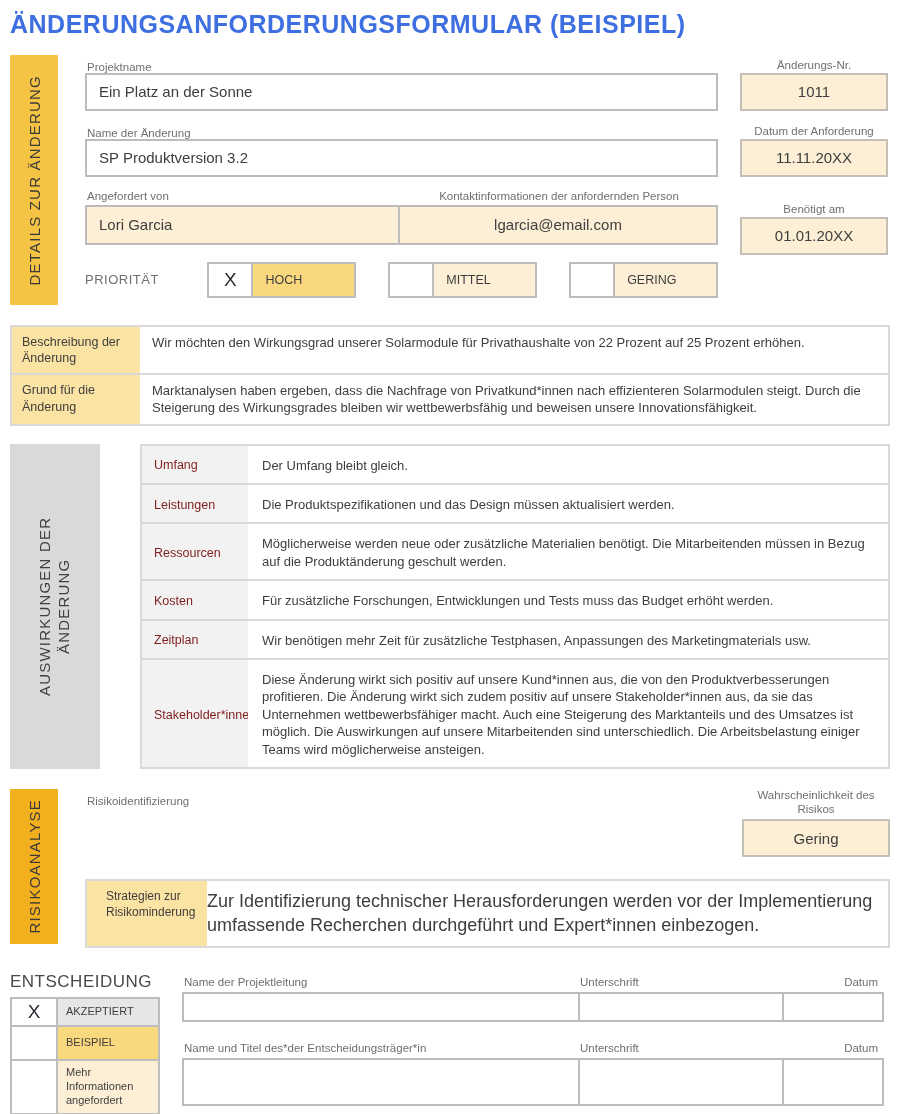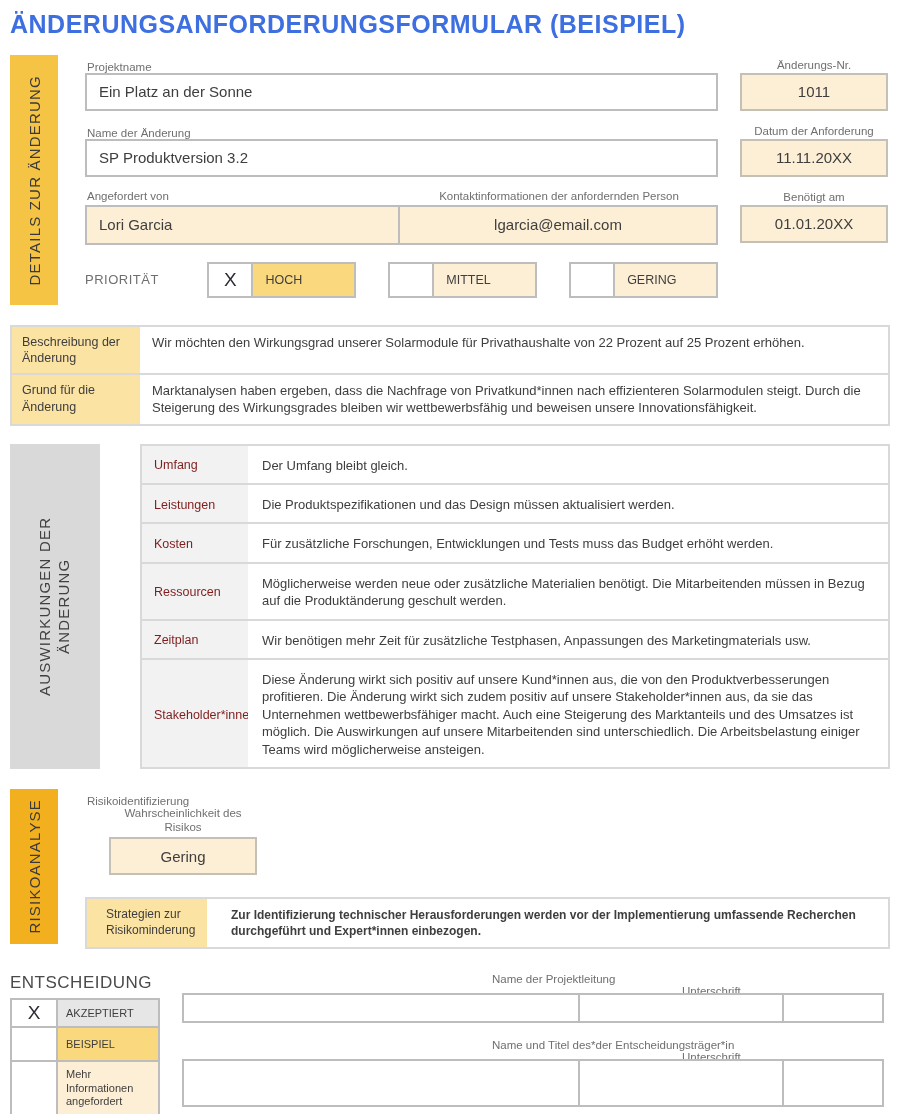--- a/index.html
+++ b/index.html
@@ -100,48 +100,48 @@
   }
   .impact-text { flex:1; padding:11px 14px 9px 14px; font-size:13px; line-height:1.34; background:#fff; display:flex; align-items:center; }
 
   
   .sec-risk { display:flex; margin-top:20px; }
   .risk-sidebar {
     width:48px; flex:0 0 48px; height:155px; background:#f3b01e;
     display:flex; align-items:center; justify-content:center;
   }
   .risk-content { margin-left:27px; width:805px; }
-  .risk-top { display:flex;flex-direction:column; }
+  .risk-top { display:flex; }
   .risk-main { width:633px; }
   .risk-right { width:148px; margin-left:24px; }
   .strat-table { display:flex; border:2px solid #d9d9d9; margin-top:22px; }
   .strat-label {
     width:120px; flex:0 0 120px; background:#fbe3a4;
     padding:8px 8px 8px 19px; font-size:12px; line-height:1.3; color:#3f3e3e;
   }
-  .strat-text { flex:1; padding:8px 24px; font-size:12px; line-height:1.35; background:#fff;font-weight:bold; }
+  .strat-text { flex:1; padding:8px 0; font-size:18px; line-height:1.35; background:#fff; }
 
   
   .sec-decision { display:flex; margin-top:24px; }
   .dec-left { width:150px; flex:0 0 150px; }
   .dec-heading { font-size:17px; color:#4a4a4a; letter-spacing:.5px; margin-bottom:5px; }
   .dec-table { border:2px solid #bdbdbd; }
   .dec-row { display:flex; border-bottom:2px solid #bdbdbd; }
   .dec-row:last-child { border-bottom:none; }
   .dec-chk {
     width:46px; flex:0 0 46px; background:#fff; border-right:2px solid #bdbdbd;
     display:flex; align-items:center; justify-content:center;
     font-size:19px; color:#2c2c34;
   }
   .dec-opt { flex:1; display:flex; align-items:center; padding:5px 4px 5px 8px; font-size:11px; line-height:1.25; }
   .bg-gray { background:#e7e6e6; }
   .dec-r1 { height:28px; } .dec-r2 { height:34px; } .dec-r3 { height:52px; }
 
   .dec-right { margin-left:22px; width:706px; }
-  .sig-lbls { display:flex; height:16px; align-items:flex-end; margin-bottom:4px;flex-direction:column; }
+  .sig-lbls { display:flex; height:16px; align-items:flex-end; margin-bottom:4px; }
   .sig-lbls .n { width:398px; padding-left:2px; }
   .sig-lbls .u { width:206px; }
   .sig-lbls .d { width:102px; text-align:right; padding-right:10px; }
   .sig-row { display:flex; }
   .sig-cell { border:2px solid #bdbdbd; background:#fff; }
   .sig-name { width:398px; }
   .sig-unter { width:206px; margin-left:-2px; }
   .sig-datum { width:102px; margin-left:-2px; }
   .sig-h1 { height:30px; }
   .sig-h2 { height:48px; }
@@ -191,21 +191,21 @@
           <div class="opt cream">GERING</div>
         </div>
       </div>
     </div>
 
     <div class="details-right">
       <div class="r-lbl" style="height:18px;">Änderungs-Nr.</div>
       <div class="r-box cream">1011</div>
       <div class="r-lbl" style="height:28px;">Datum der Anforderung</div>
       <div class="r-box cream">11.11.20XX</div>
-      <div class="r-lbl" style="height:28px;text-align:right;">Benötigt am</div>
+      <div class="r-lbl" style="height:40px;text-align:right;">Benötigt am</div>
       <div class="r-box cream">01.01.20XX</div>
     </div>
   </div>
 
   <div class="desc-table">
     <div class="desc-row">
       <div class="desc-label">Beschreibung der Änderung</div>
       <div class="desc-text">Wir möchten den Wirkungsgrad unserer Solarmodule für Privathaushalte von 22 Prozent auf 25 Prozent erhöhen.</div>
     </div>
     <div class="desc-row">
@@ -221,26 +221,26 @@
     <div class="impact-table">
       <div class="impact-row">
         <div class="impact-label">Umfang</div>
         <div class="impact-text">Der Umfang bleibt gleich.</div>
       </div>
       <div class="impact-row">
         <div class="impact-label">Leistungen</div>
         <div class="impact-text">Die Produktspezifikationen und das Design müssen aktualisiert werden.</div>
       </div>
       <div class="impact-row">
+        <div class="impact-label">Ressourcen</div>
+        <div class="impact-text">Möglicherweise werden neue oder zusätzliche Materialien benötigt. Die Mitarbeitenden müssen in Bezug auf die Produktänderung geschult werden.</div>
+      </div>
+      <div class="impact-row">
         <div class="impact-label">Kosten</div>
         <div class="impact-text">Für zusätzliche Forschungen, Entwicklungen und Tests muss das Budget erhöht werden.</div>
-      </div>
-      <div class="impact-row">
-        <div class="impact-label">Ressourcen</div>
-        <div class="impact-text">Möglicherweise werden neue oder zusätzliche Materialien benötigt. Die Mitarbeitenden müssen in Bezug auf die Produktänderung geschult werden.</div>
       </div>
       <div class="impact-row">
         <div class="impact-label">Zeitplan</div>
         <div class="impact-text">Wir benötigen mehr Zeit für zusätzliche Testphasen, Anpassungen des Marketingmaterials usw.</div>
       </div>
       <div class="impact-row">
         <div class="impact-label">Stakeholder*innen</div>
         <div class="impact-text">Diese Änderung wirkt sich positiv auf unsere Kund*innen aus, die von den Produktverbesserungen profitieren. Die Änderung wirkt sich zudem positiv auf unsere Stakeholder*innen aus, da sie das Unternehmen wettbewerbsfähiger macht. Auch eine Steigerung des Marktanteils und des Umsatzes ist möglich. Die Auswirkungen auf unsere Mitarbeitenden sind unterschiedlich. Die Arbeitsbelastung einiger Teams wird möglicherweise ansteigen.</div>
       </div>
     </div>

